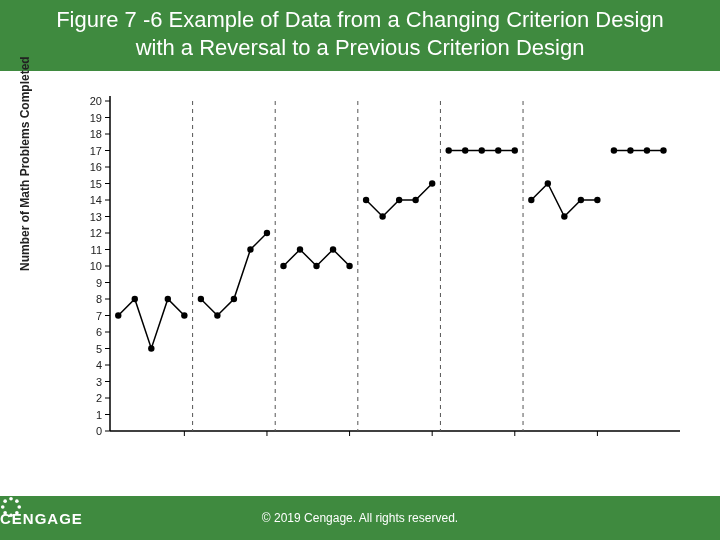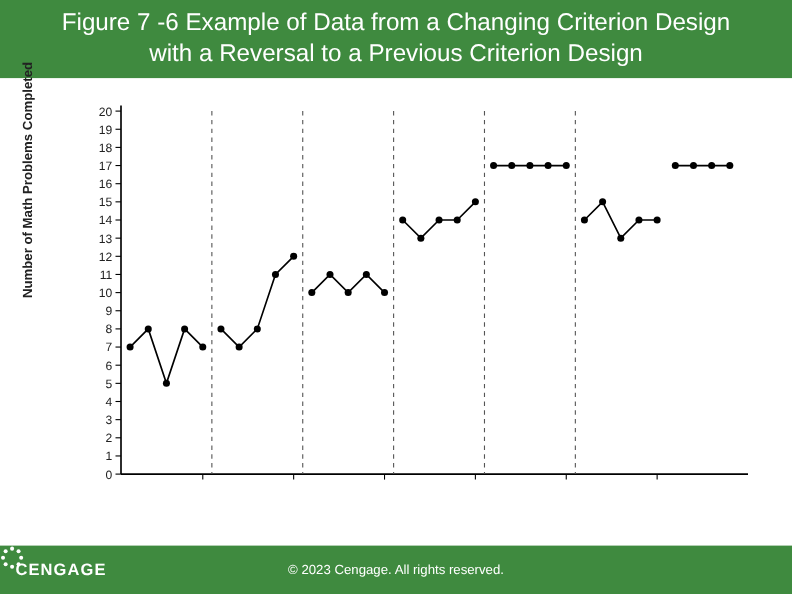--- a/index.html
+++ b/index.html
@@ -1,20 +1,20 @@
 <!DOCTYPE html>
 <html><head>
 <meta charset="utf-8">
 <style>
   html,body{margin:0;padding:0;width:720px;height:540px;background:#fff;font-family:Arial,Helvetica,sans-serif;overflow:hidden}
   .title-bar{background:#3f8a3f;color:#fff;text-align:center;font-size:22px;line-height:1.25;padding:6px 40px 10px 40px}
   .chart-area{position:relative;width:720px;height:400px}
   svg{position:absolute;left:0;top:0}
   .footer{position:absolute;left:0;bottom:0;width:720px;height:44px;background:#3f8a3f;color:#fff;display:flex;align-items:center}
-  .footer .logo{display:flex;align-items:center;gap:6px;margin-left:14px;font-size:15px;letter-spacing:1px;font-weight:600}
+  .footer .logo{display:flex;align-items:center;gap:6px;margin-left:0;font-size:15px;letter-spacing:1px;font-weight:600}
   .footer .copy{position:absolute;left:0;right:0;text-align:center;font-size:12px;color:#fff}
   .ylabel{position:absolute;left:18px;top:200px;transform:rotate(-90deg);transform-origin:left top;font-size:12px;font-weight:700;color:#222;white-space:nowrap}
   .xlabel{position:absolute;left:0;right:0;text-align:center;bottom:12px;font-size:12px;font-weight:700;color:#222}
 </style>
 </head>
 <body>
 
 <div class="title-bar">Figure 7 -6 Example of Data from a Changing Criterion Design with a Reversal to a Previous Criterion Design</div>
 
 <div class="chart-area">
@@ -128,14 +128,14 @@
         <circle cx="3" cy="12" r="2"></circle>
           <circle cx="21" cy="12" r="2"></circle>
         <circle cx="5.6" cy="5.6" r="2"></circle>
           <circle cx="18.4" cy="18.4" r="2"></circle>
         <circle cx="5.6" cy="18.4" r="2"></circle>
           <circle cx="18.4" cy="5.6" r="2"></circle>
       </g>
     </svg>
     <span>CENGAGE</span>
   </div>
-  <div class="copy">© 2023 Cengage. All rights reserved.</div>
+  <div class="copy">© 2019 Cengage. All rights reserved.</div>
 </div>
 
 </body></html>

